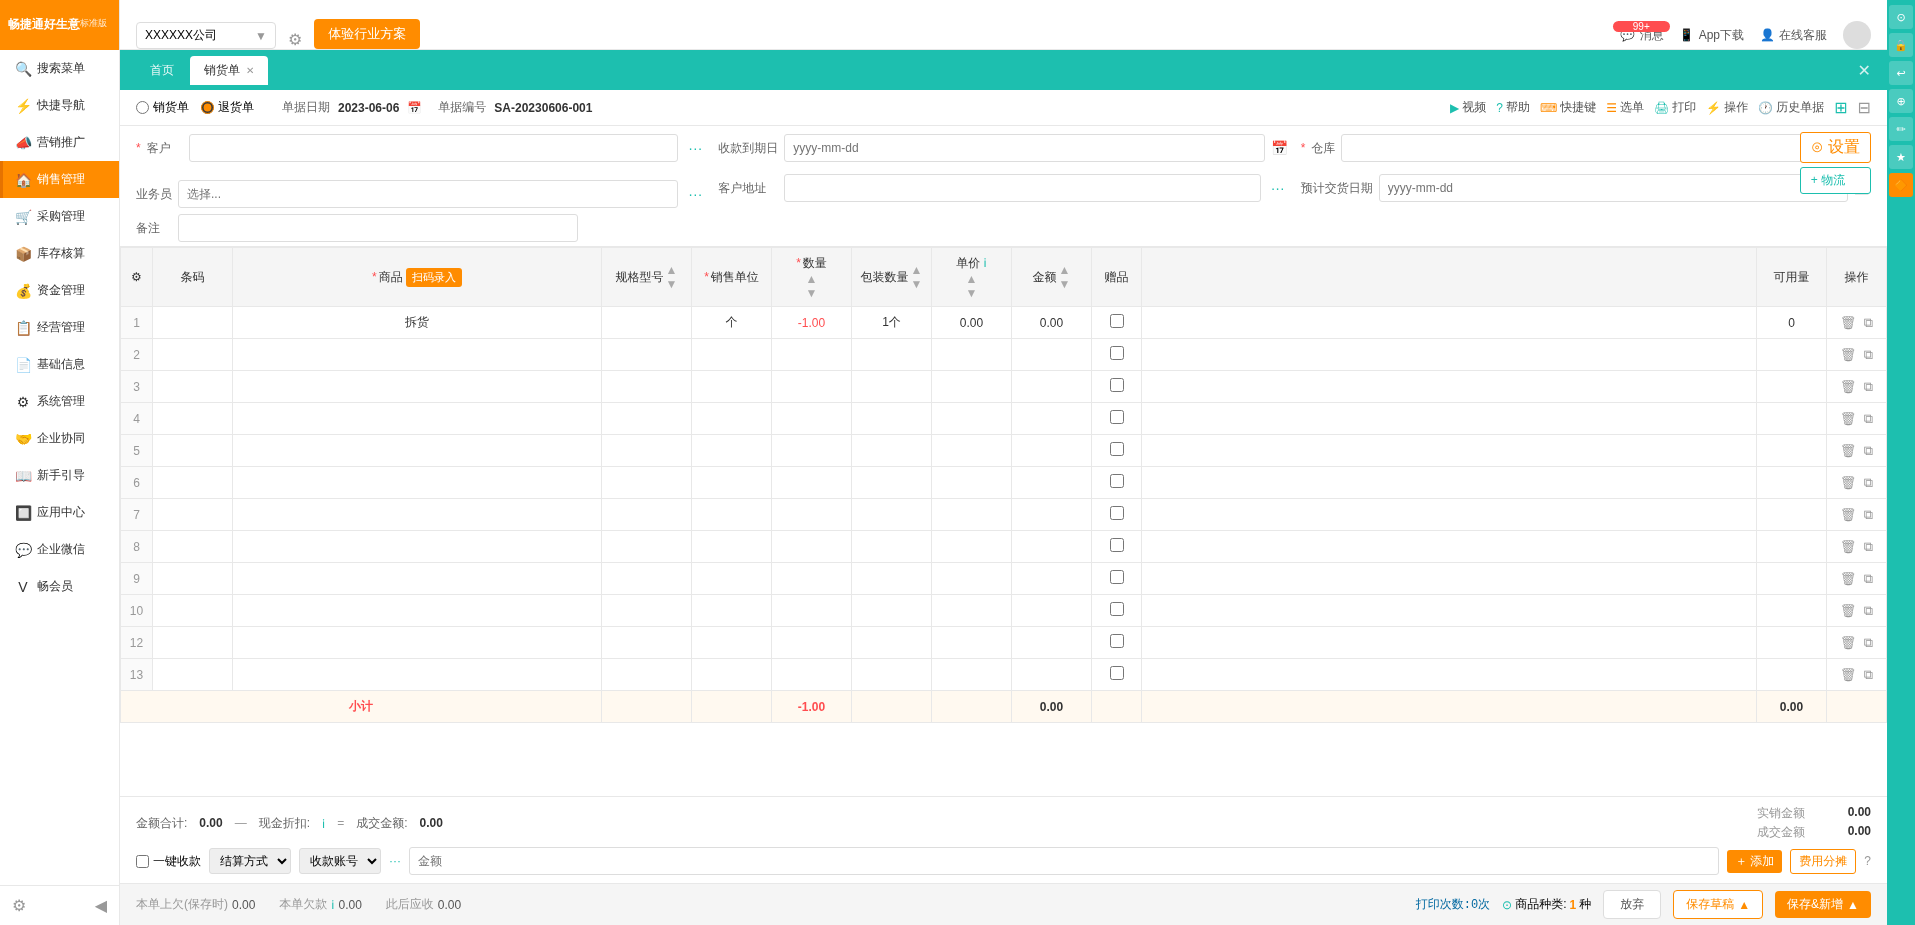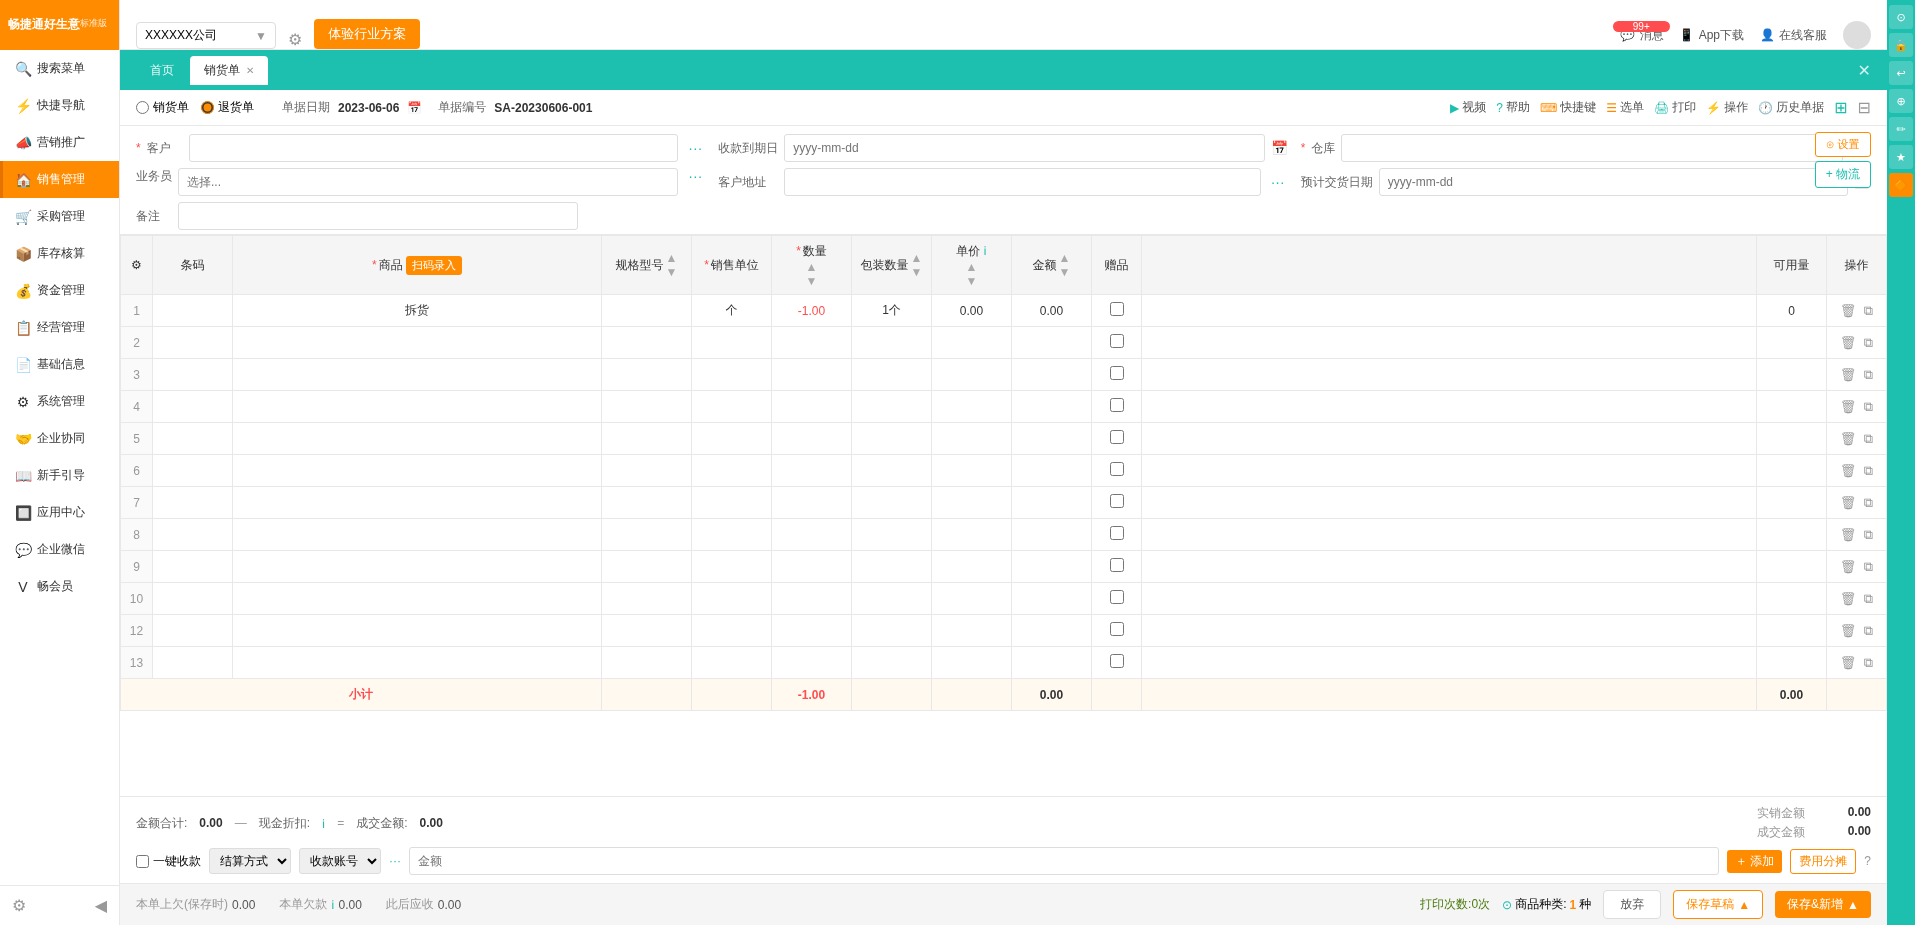--- a/index.html
+++ b/index.html
@@ -35,21 +35,21 @@
     .radio-group { display: flex; align-items: center; gap: 12px; }
     .radio-item { display: flex; align-items: center; gap: 4px; cursor: pointer; }
     .radio-item input[type=radio] { accent-color: #ff8c00; }
     .form-action-btn { display: flex; align-items: center; gap: 3px; cursor: pointer; color: #555; }
     .form-action-btn .icon { color: #1dbfaf; }
     .form-action-btn.orange .icon { color: #ff8c00; }
     .form-input { flex: 1; border: 1px solid #ddd; padding: 4px 8px; border-radius: 3px; color: #333; background: #fff; height: 28px; }
     .form-input.placeholder { color: #bbb; }
     .form-btn-dots { color: #1dbfaf; cursor: pointer; padding: 0 4px; font-size: 14px; }
     .form-date-icon { color: #1dbfaf; cursor: pointer; font-size: 14px; }
-    .btn-setting { background: #fff; border: 1px solid #ff8c00; color: #ff8c00; padding: 4px 10px; border-radius: 3px; cursor: pointer; display: flex; align-items: center; gap: 3px; font-size: 11px; }
+    .btn-setting { background: #fff; border: 1px solid #ff8c00; color: #ff8c00; padding: 4px 10px; border-radius: 3px; cursor: pointer; display: flex; align-items: center; gap: 3px; font-size: 16px; }
     .btn-logistics { background: #fff; border: 1px solid #1dbfaf; color: #1dbfaf; padding: 4px 10px; border-radius: 3px; cursor: pointer; display: flex; align-items: center; gap: 3px; font-size: 12px; }
 
     
     .table-container { flex: 1; overflow: auto; background: #fff; }
     .data-table { width: 100%; border-collapse: collapse; }
     .data-table th { background: #f5f5f5; border: 1px solid #e8e8e8; padding: 6px 8px; text-align: center; white-space: nowrap; color: #333; font-weight: normal; position: sticky; top: 0; z-index: 10; }
     .data-table td { border: 1px solid #e8e8e8; padding: 4px 8px; text-align: center; color: #333; height: 32px; }
     .data-table .row-num { color: #999; background: #fafafa; }
     .required-mark { color: #ff4d4f; margin-right: 2px; }
     .scan-btn { background: #ff8c00; color: #fff; border: none; padding: 2px 6px; border-radius: 3px; cursor: pointer; font-size: 11px; }
@@ -277,21 +277,21 @@
       <span style="color:#ff4d4f;">*</span>
       <span style="color:#666;min-width:24px;">仓库</span>
       <input class="form-input" style="flex: 1 1 0%;">
       <span class="form-btn-dots">···</span>
       <div style="display:flex;flex-direction:column;gap:4px;position:absolute;right:16px;top:6px;">
         <button class="btn-setting">⊙ 设置</button>
         <button class="btn-logistics">+ 物流</button>
       </div>
     </div>
 
-    <div style="display:flex;align-items:flex-start;gap:6px;">
+    <div style="display:flex;align-items:center;gap:6px;margin-top:12px;">
       <span style="color:#666;min-width:36px;">业务员</span>
       <input class="form-input placeholder" style="flex: 1 1 0%;" placeholder="选择...">
       <span class="form-btn-dots">···</span>
     </div>
     <div style="display:flex;align-items:center;gap:6px;">
       <span style="color:#666;min-width:60px;">客户地址</span>
       <input class="form-input" style="flex: 1 1 0%;">
       <span class="form-btn-dots">···</span>
     </div>
     <div style="display:flex;align-items:center;gap:6px;">
@@ -649,21 +649,21 @@
     <div class="status-item">
       <span class="label">本单欠款</span>
       <span class="info-icon">ℹ</span>
       <span>0.00</span>
     </div>
     <div class="status-item">
       <span class="label">此后应收</span>
       <span>0.00</span>
     </div>
     <div class="status-actions">
-      <span style="color:#4d7c0f;">打印次数:0次</span>
+      <span style="color:#0369a1;font-family:Liberation Mono, monospace;">打印次数:0次</span>
       <span style="display:flex;align-items:center;gap:3px;">
         <span style="cursor:pointer;color:#1dbfaf;">⊙</span>
         <span>商品种类:</span>
         <span style="color:#ff8c00;font-weight:bold;">1</span>
         <span>种</span>
       </span>
       <button class="btn-abandon">放弃</button>
       <div style="display:flex;align-items:center;">
         <button class="btn-save-draft">
           <span>保存草稿</span>

